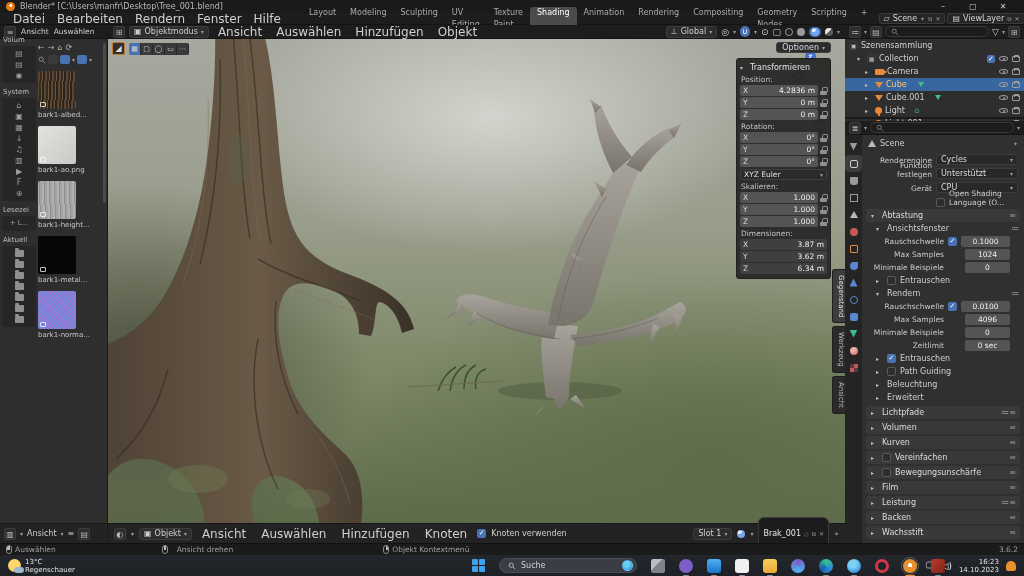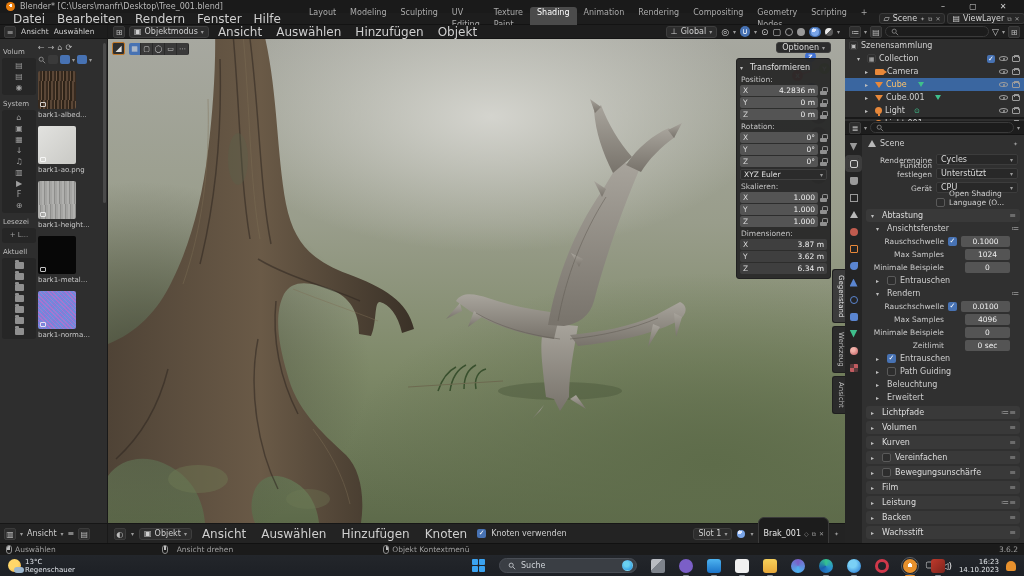--- a/index.html
+++ b/index.html
@@ -39,21 +39,21 @@
   .mag{width:8px;height:8px;flex:none;}
   .mouseic{width:6px;height:9px;border:1px solid #8d8d8d;border-radius:3px;position:relative;flex:none;}
   .mouseic::before{content:"";position:absolute;background:#bdbdbd;}
   .mouseic.left::before{left:0;top:0;width:2.5px;height:4px;border-radius:2px 0 0 0;}
   .mouseic.mid::before{left:1.5px;top:0;width:2px;height:4px;}
   .mouseic.right::before{right:0;top:0;width:2.5px;height:4px;border-radius:0 2px 0 0;}
 
   
   .fbrowser{left:0;top:25px;width:108px;height:498px;background:#2e2e2e;border-right:1px solid #191919;}
   .fb-head{height:14px;background:#1d1d1d;display:flex;align-items:center;gap:5px;padding:0 4px;border-bottom:1px solid #141414;font-size:7.5px;}
-  .fb-side{position:absolute;left:2px;top:18px;width:34px;bottom:4px;}
+  .fb-side{position:absolute;left:2px;top:6px;width:34px;bottom:4px;}
   .fb-sec{font-size:7px;color:#bdbdbd;margin:5px 0 2px 1px;white-space:nowrap;overflow:hidden;}
   .fb-icons{background:#262626;border-radius:3px;padding:3px 0;display:flex;flex-direction:column;align-items:center;gap:2px;}
   .fb-icons span{font-size:8px;color:#9f9f9f;line-height:9px;}
   .fldr{width:9px;height:7px;background:#8f8f8f;border-radius:1px;position:relative;margin:1px 0;}
   .fldr::before{content:"";position:absolute;left:0;top:-2px;width:4px;height:2px;background:#8f8f8f;border-radius:1px 1px 0 0;}
   .fb-main{position:absolute;left:38px;top:18px;right:8px;bottom:0;}
   .fb-nav{display:flex;gap:3px;color:#b5b5b5;font-size:8px;}
   .fb-tools{display:flex;gap:2px;margin-top:3px;align-items:center;}
   .mini-btn{width:10px;height:9px;background:#3a3a3a;border-radius:2px;}
   .mini-btn.on{background:#4772b3;}

